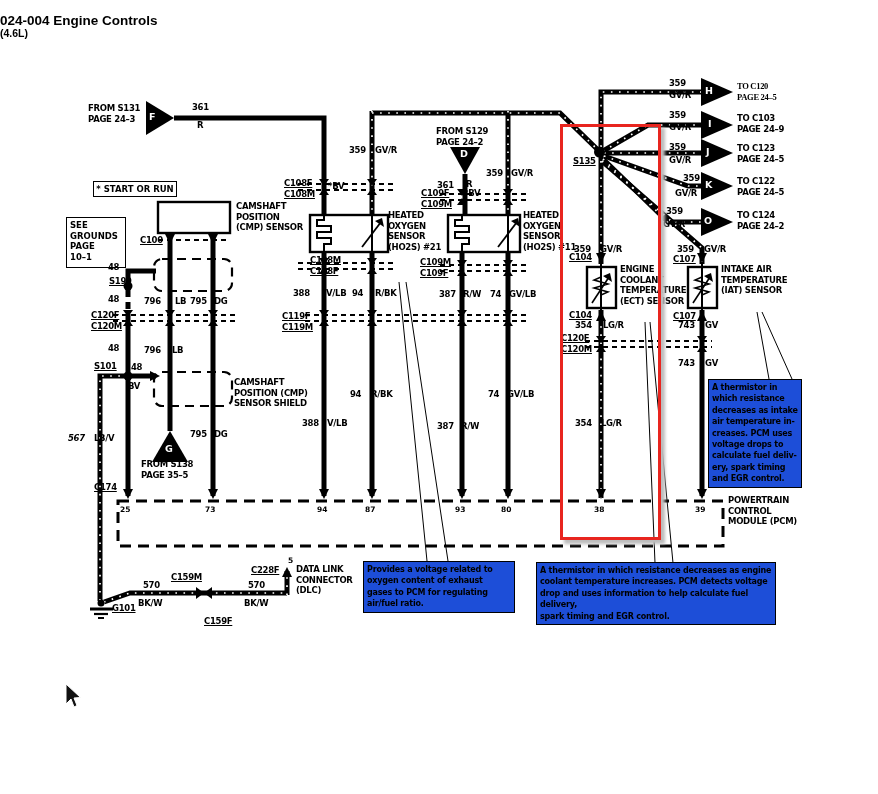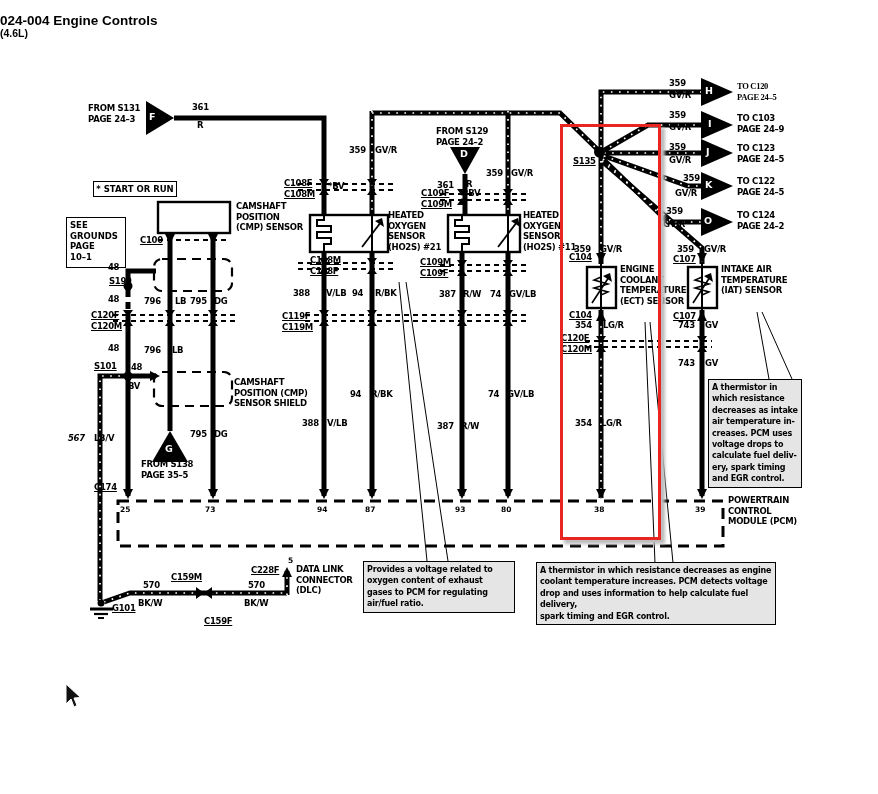--- a/index.html
+++ b/index.html
@@ -6,21 +6,21 @@
   #canvas{position:relative;width:878px;height:794px;background:#fff;overflow:hidden;
           font-family:"DejaVu Sans",sans-serif;color:#000;}
   #wires{position:absolute;left:0;top:0;z-index:1;}
   .lbl{position:absolute;font-size:8.5px;font-weight:bold;letter-spacing:-0.3px;
        white-space:nowrap;z-index:3;line-height:10px;}
   .ml{white-space:pre-line;line-height:10.5px;}
   .u{text-decoration:underline;}
   .tl{position:absolute;color:#fff;font-size:9.5px;font-weight:bold;z-index:4;line-height:10px;}
   .box{position:absolute;border:1.5px solid #000;background:#fff;z-index:2;
        font-size:8.5px;font-weight:bold;}
-  .note{position:absolute;border:1.5px solid #000;background:#e5e5e5;z-index:3;
+  .note{position:absolute;border:1.5px solid #000;background:#1d4ed8;z-index:3;
         font-size:8px;font-weight:bold;letter-spacing:-0.2px;line-height:11.4px;
         white-space:pre-line;padding:2px 3px;}
   .pin{position:absolute;font-size:7.5px;font-weight:bold;z-index:3;}
   .title{position:absolute;left:0;width:100%;text-align:left;font-weight:bold;z-index:3;
          font-family:"Liberation Sans","DejaVu Sans",sans-serif;}
   #red-box{position:absolute;left:560px;top:124px;width:95px;height:410px;
            border:3px solid #e8251f;box-shadow:4px 4px 3px #bdbdbd;z-index:5;}
 </style>
 </head>
 <body>

